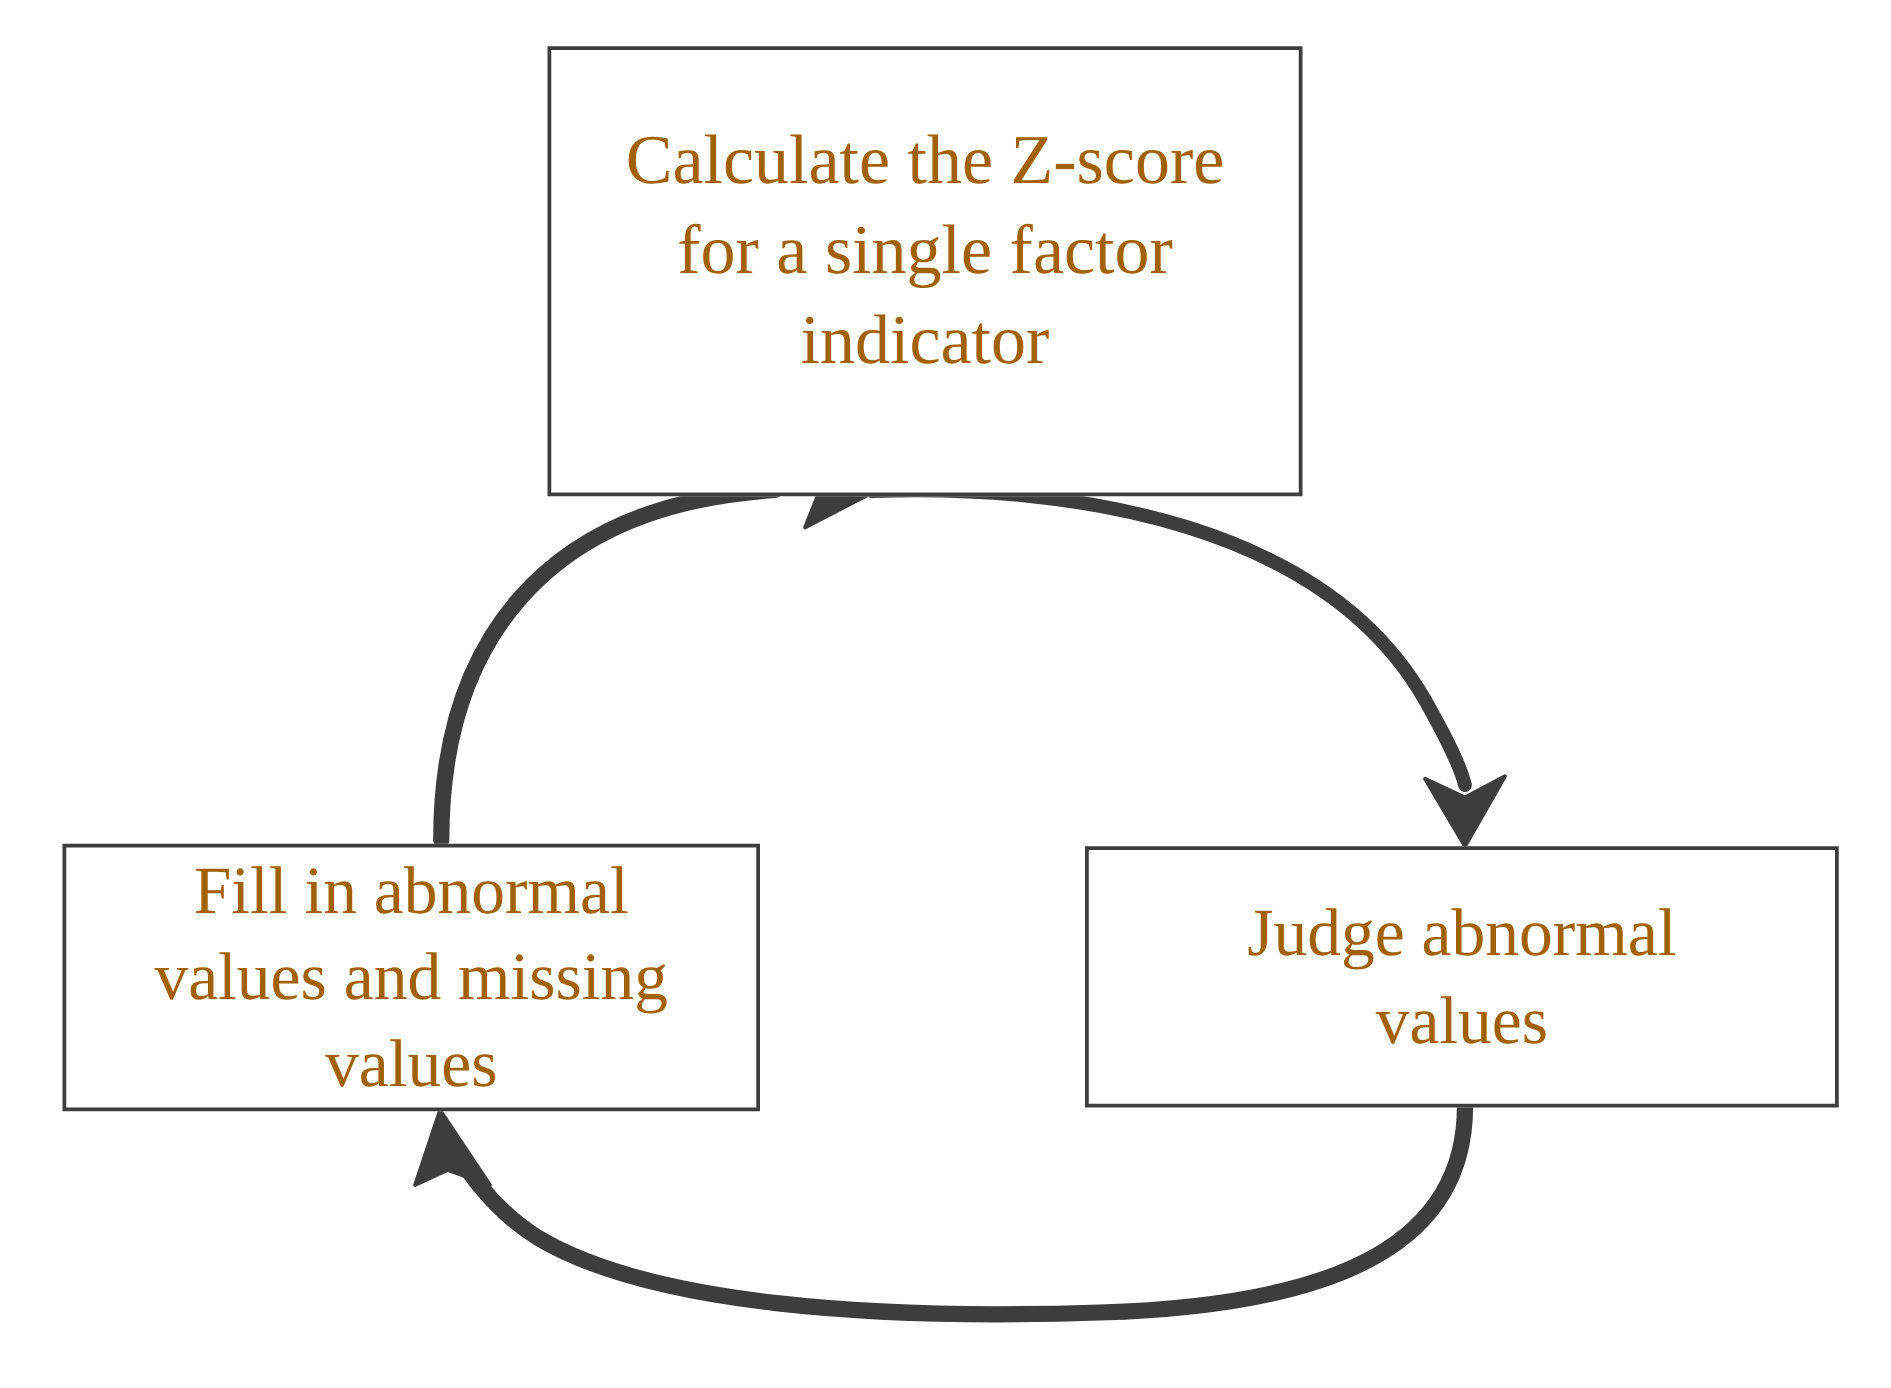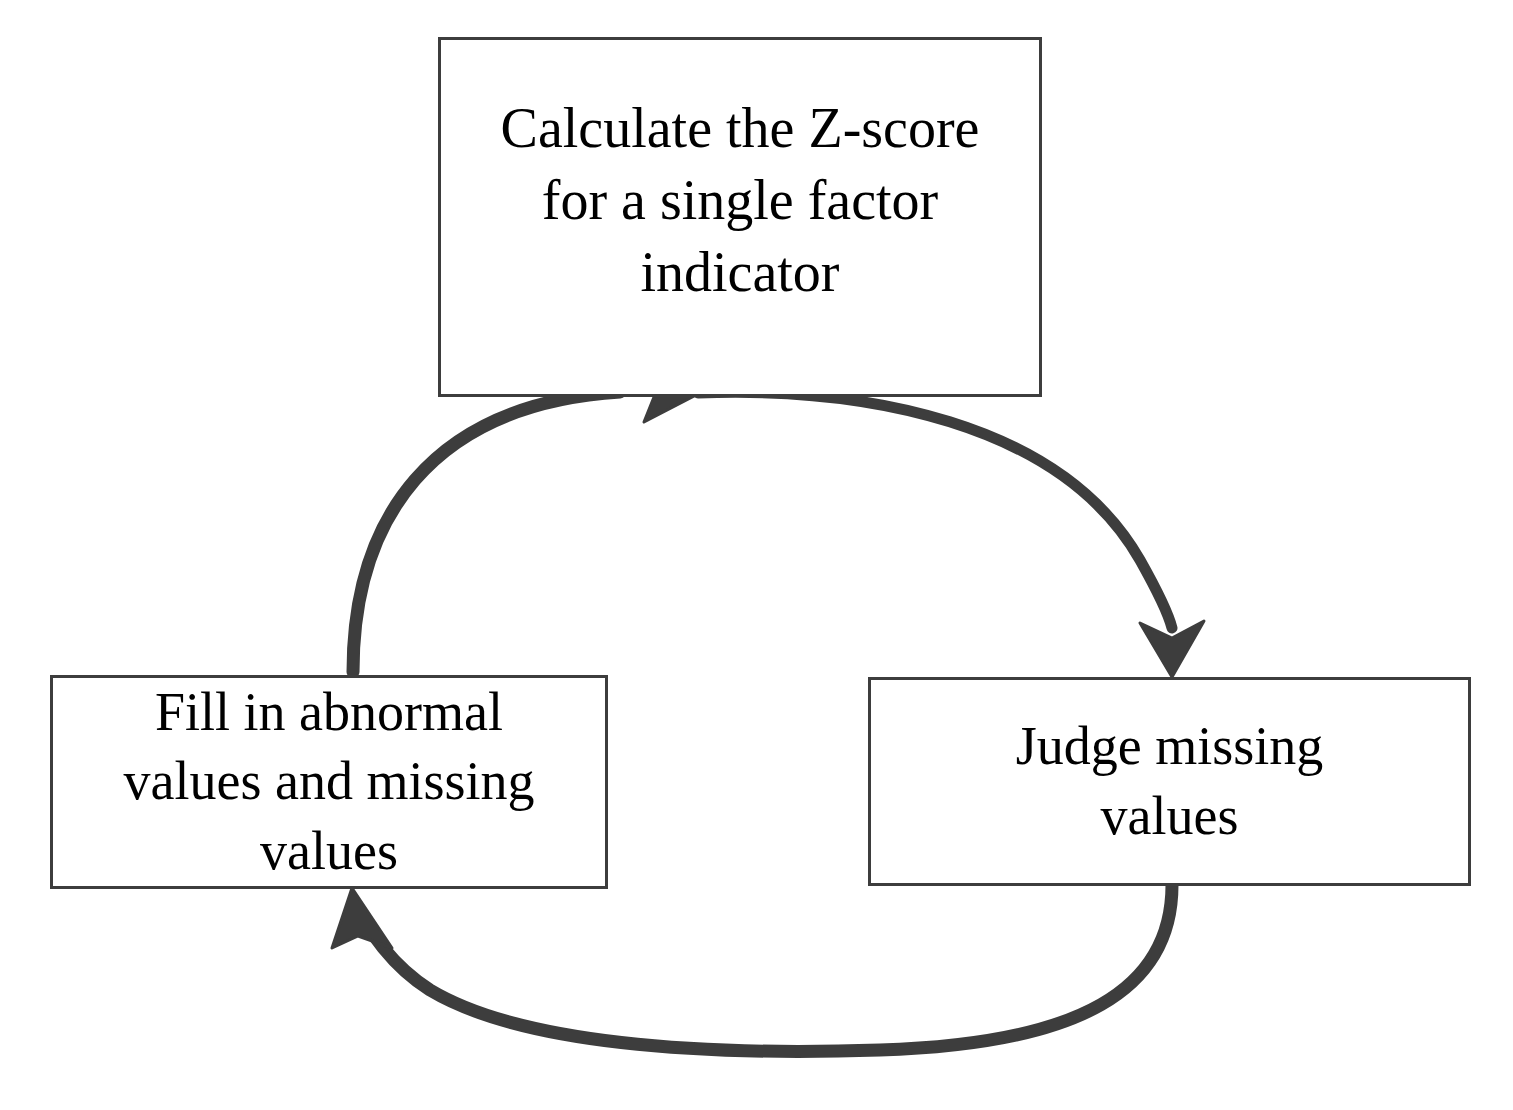--- a/index.html
+++ b/index.html
@@ -31,21 +31,21 @@
     box-sizing: border-box;
     background: #ffffff;
     border: 3px solid #3d3d3d;
     display: flex;
     align-items: center;
     justify-content: center;
     z-index: 2;
   }
   .node-text {
     font-family: "Liberation Serif", "DejaVu Serif", serif;
-    color: #000000;
+    color: #a16207;
     text-align: center;
     line-height: 1.28;
     white-space: pre-line;
   }
   
   #node-calculate {
     left: 438px;
     top: 37px;
     width: 604px;
     height: 360px;
@@ -122,17 +122,17 @@
 indicator</span>
   </div>
 
   <div class="node-box" id="node-fill">
     <span class="node-text">Fill in abnormal
 values and missing
 values</span>
   </div>
 
   <div class="node-box" id="node-judge">
-    <span class="node-text">Judge missing
+    <span class="node-text">Judge abnormal
 values</span>
   </div>
 
 </div>
 
 </body></html>

